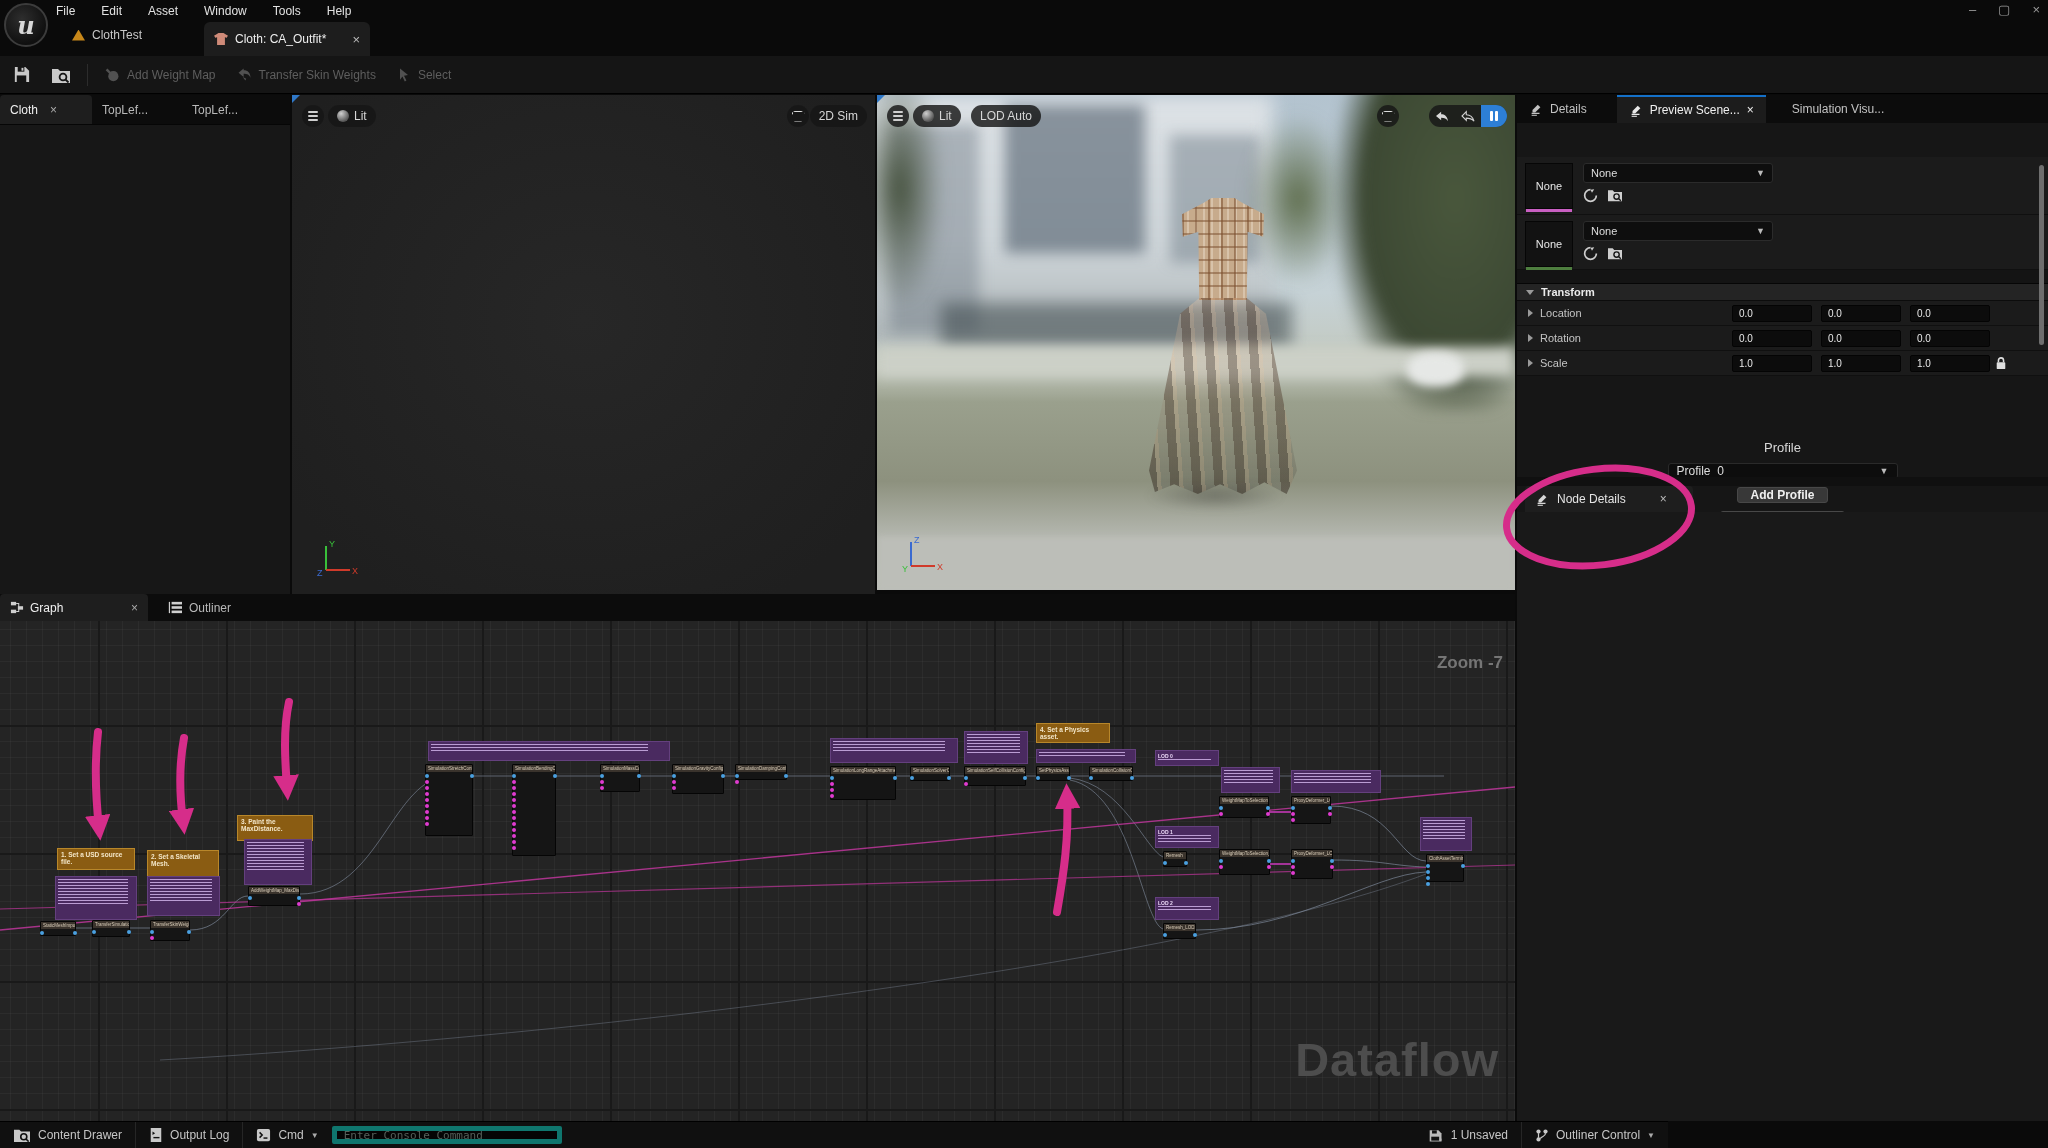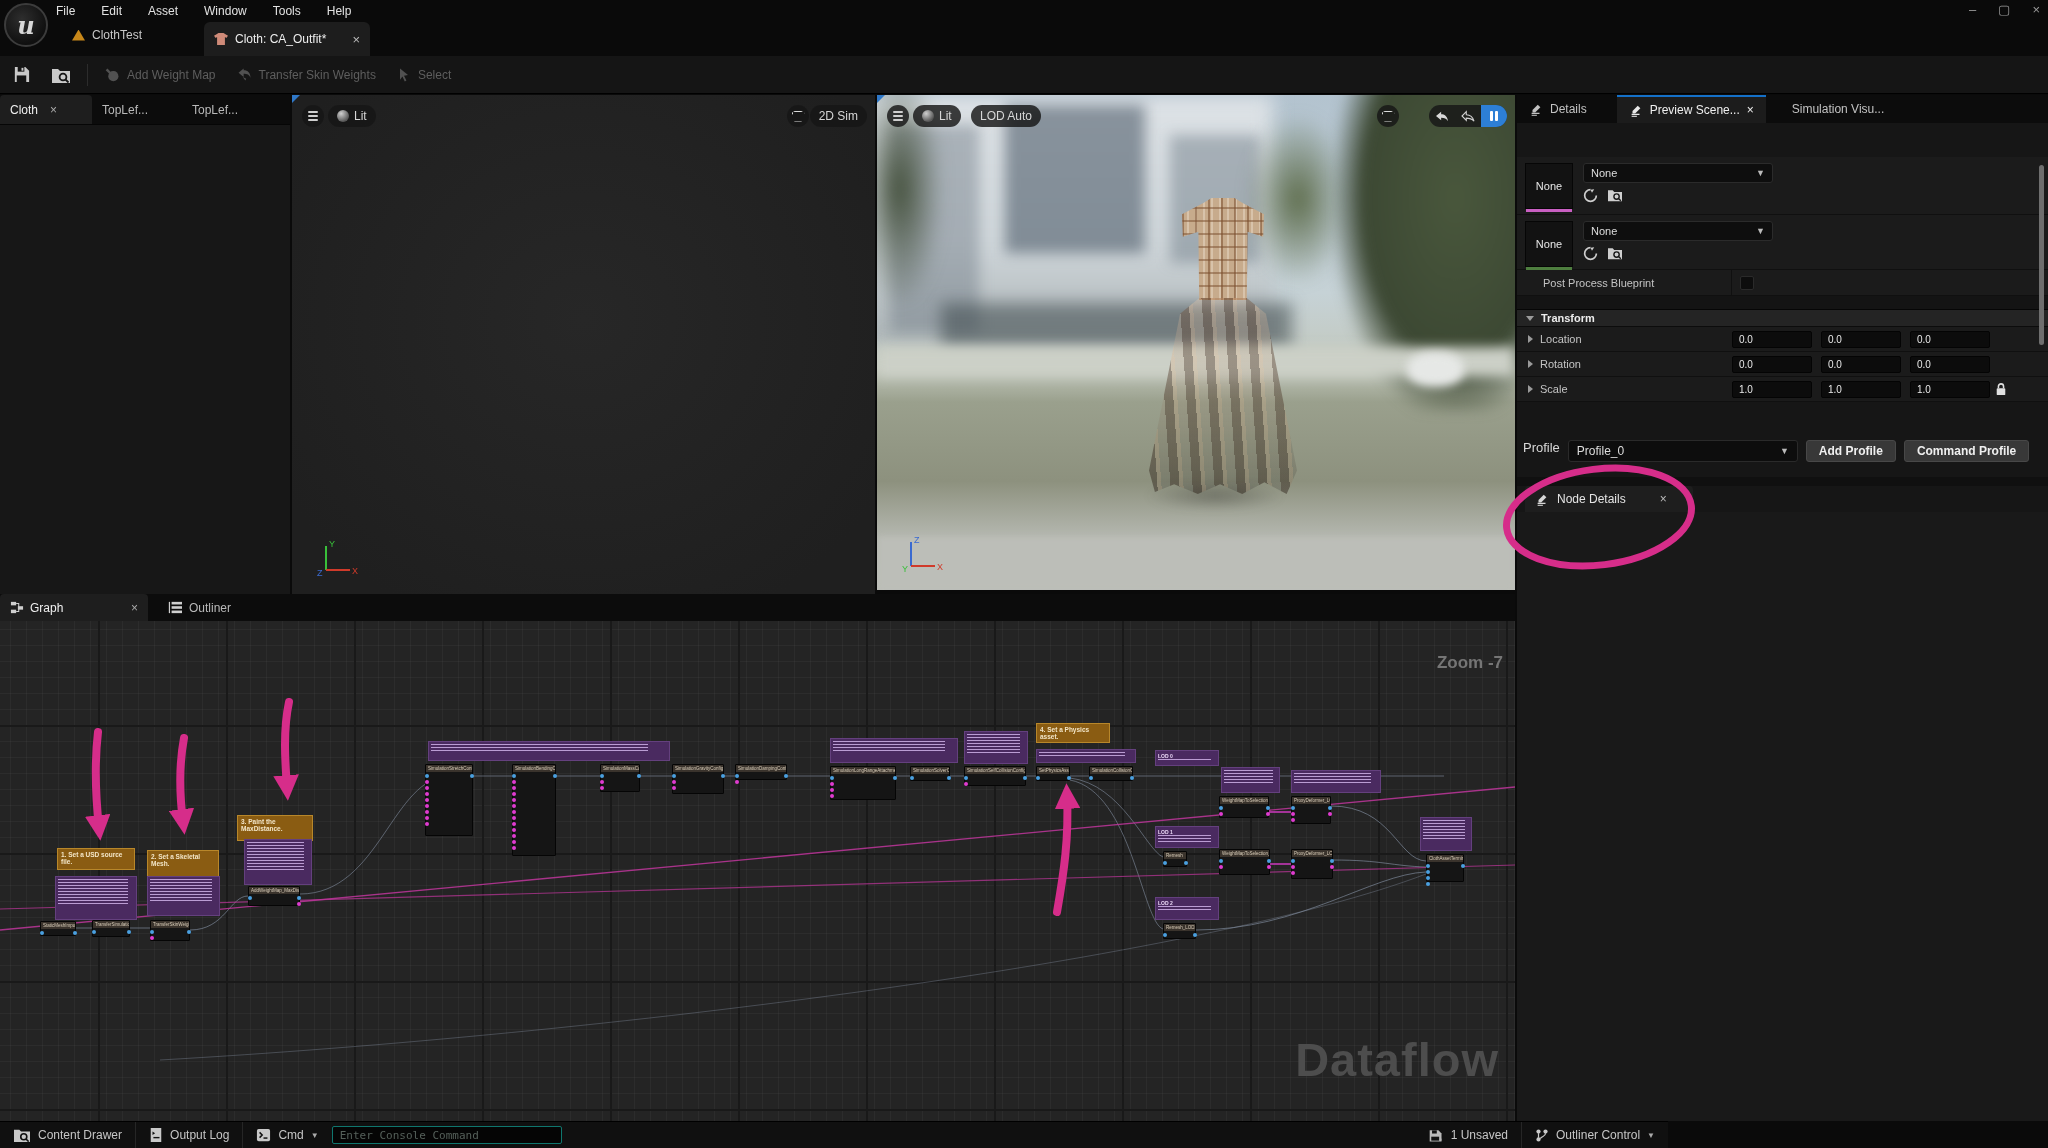--- a/index.html
+++ b/index.html
@@ -123,21 +123,21 @@
   .thumb.pink::after { background:#c95fc2; } .thumb.green::after { background:#4e7e3f; }
   .combo { width:190px; height:20px; background:#0e0e0e; border:1px solid #2b2b2b; border-radius:3px;
            display:flex; align-items:center; font-size:11px; color:#ddd; padding:0 7px; }
   .combo .chev { margin-left:auto; color:#bbb; font-size:9px; }
   .asset-icons { display:flex; gap:9px; margin-top:5px; }
   .checkbox { width:14px; height:14px; background:#0d0d0d; border:1px solid #2a2a2a; border-radius:2px; margin-top:2px; }
   .trow { display:flex; align-items:center; height:25px; border-bottom:1px solid #101010; background:#1b1b1b; }
   .trow .lab2 { width:215px; display:flex; align-items:center; gap:7px; padding-left:11px; font-size:11px; color:#c4c4c4; }
   .numfield { width:80px; height:17px; background:#0c0c0c; border:1px solid #040404; border-radius:2px;
               color:#e8e8e8; font-size:10px; display:flex; align-items:center; padding-left:6px; margin-right:9px; }
-  #profile-row { position:absolute; left:0; top:345px; width:100%; height:30px; display:flex; gap:8px; padding:0 6px; background:#161616; }
+  #profile-row { position:absolute; left:0; top:345px; width:100%; height:30px; display:flex; align-items:center; gap:8px; padding:0 6px; background:#161616;flex-direction:column; }
   #profile-row .plabel { font-size:13px; color:#d8d8d8; }
   #profile-combo { width:230px; height:22px; background:#0d0d0d; border:1px solid #2a2a2a; border-radius:3px;
                    display:flex; align-items:center; font-size:12px; color:#ddd; padding:0 8px; }
   .btn { height:22px; background:#383838; border:1px solid #484848; border-radius:3px; color:#efefef;
          font-size:12px; display:flex; align-items:center; padding:0 12px; font-weight:bold; }
   #node-details-strip { position:absolute; left:0; top:382px; width:100%; height:9px; background:#101010; }
   #node-details-tab { position:absolute; left:8px; top:391px; width:168px; height:26px; background:#1e1e1e;
        border-radius:4px 4px 0 0; display:flex; align-items:center; gap:8px; padding:0 10px; font-size:12px; color:#e4e4e4; }
   #node-details-body { position:absolute; left:0; top:417px; width:100%; bottom:0; background:#191919; }
   #details-scrollbar { position:absolute; right:4px; top:70px; width:5px; height:180px; background:#6e6e6e; border-radius:3px; }
@@ -171,21 +171,21 @@
   .pin.blue { background:#4aa0e0; } .pin.pink { background:#e03bd0; }
 
   #wires, #annotations { position:absolute; inset:0; pointer-events:none; }
   #wires { z-index:5; } #annotations { z-index:40; }
 
   
   #statusbar { position:absolute; left:0; top:1121px; width:1668px; height:27px; background:#101010;
                border-top:1px solid #000; display:flex; align-items:center; font-size:12px; color:#c6c6c6; }
   .sb-item { display:flex; align-items:center; gap:7px; padding:0 13px; height:100%; }
   .sb-sep { width:1px; height:100%; background:#262626; }
-  #console-input { width:230px; height:18px; background:#050505; border:1px solid #0f766e; border-radius:2px;
+  #console-input { width:230px; height:18px; background:#050505; border:5px solid #0f766e; border-radius:2px;
        color:#5f6b63; font-size:11px; font-family:"DejaVu Sans Mono",monospace; padding:0 7px; outline:0; }
   #console-input::placeholder { color:#55605a; }
   #sb-right { margin-left:auto; display:flex; align-items:center; height:100%; }
 
   svg.ic { display:block; }
 </style>
 </head>
 <body>
 
 <div id="app">
@@ -428,26 +428,20 @@
               <svg class="ic" width="16" height="14" viewBox="0 0 20 18">
                   <path d="M1 3h6l2 2h10v12H1z" fill="#cfcfcf"></path>
                   <circle cx="12" cy="11" r="3.4" fill="none" stroke="#161616" stroke-width="1.8"></circle>
                   <line x1="14.5" y1="13.5" x2="17.5" y2="16.5" stroke="#161616" stroke-width="1.8"></line>
                 </svg>
             </div>
           </div>
         </div>
       </div>
 
-      <div class="drow" style="height:26px;">
-        <div class="lab">Post Process Blueprint</div>
-        <div class="val" style="padding-top:4px;">
-            <div class="checkbox"></div>
-          </div>
-      </div>
 
       <div style="height:13px; background:#141414;"></div>
 
       <div class="cat-header">
         <span class="tri-down"></span>
         <span>Transform</span>
       </div>
 
       <div class="trow">
         <div class="lab2">

